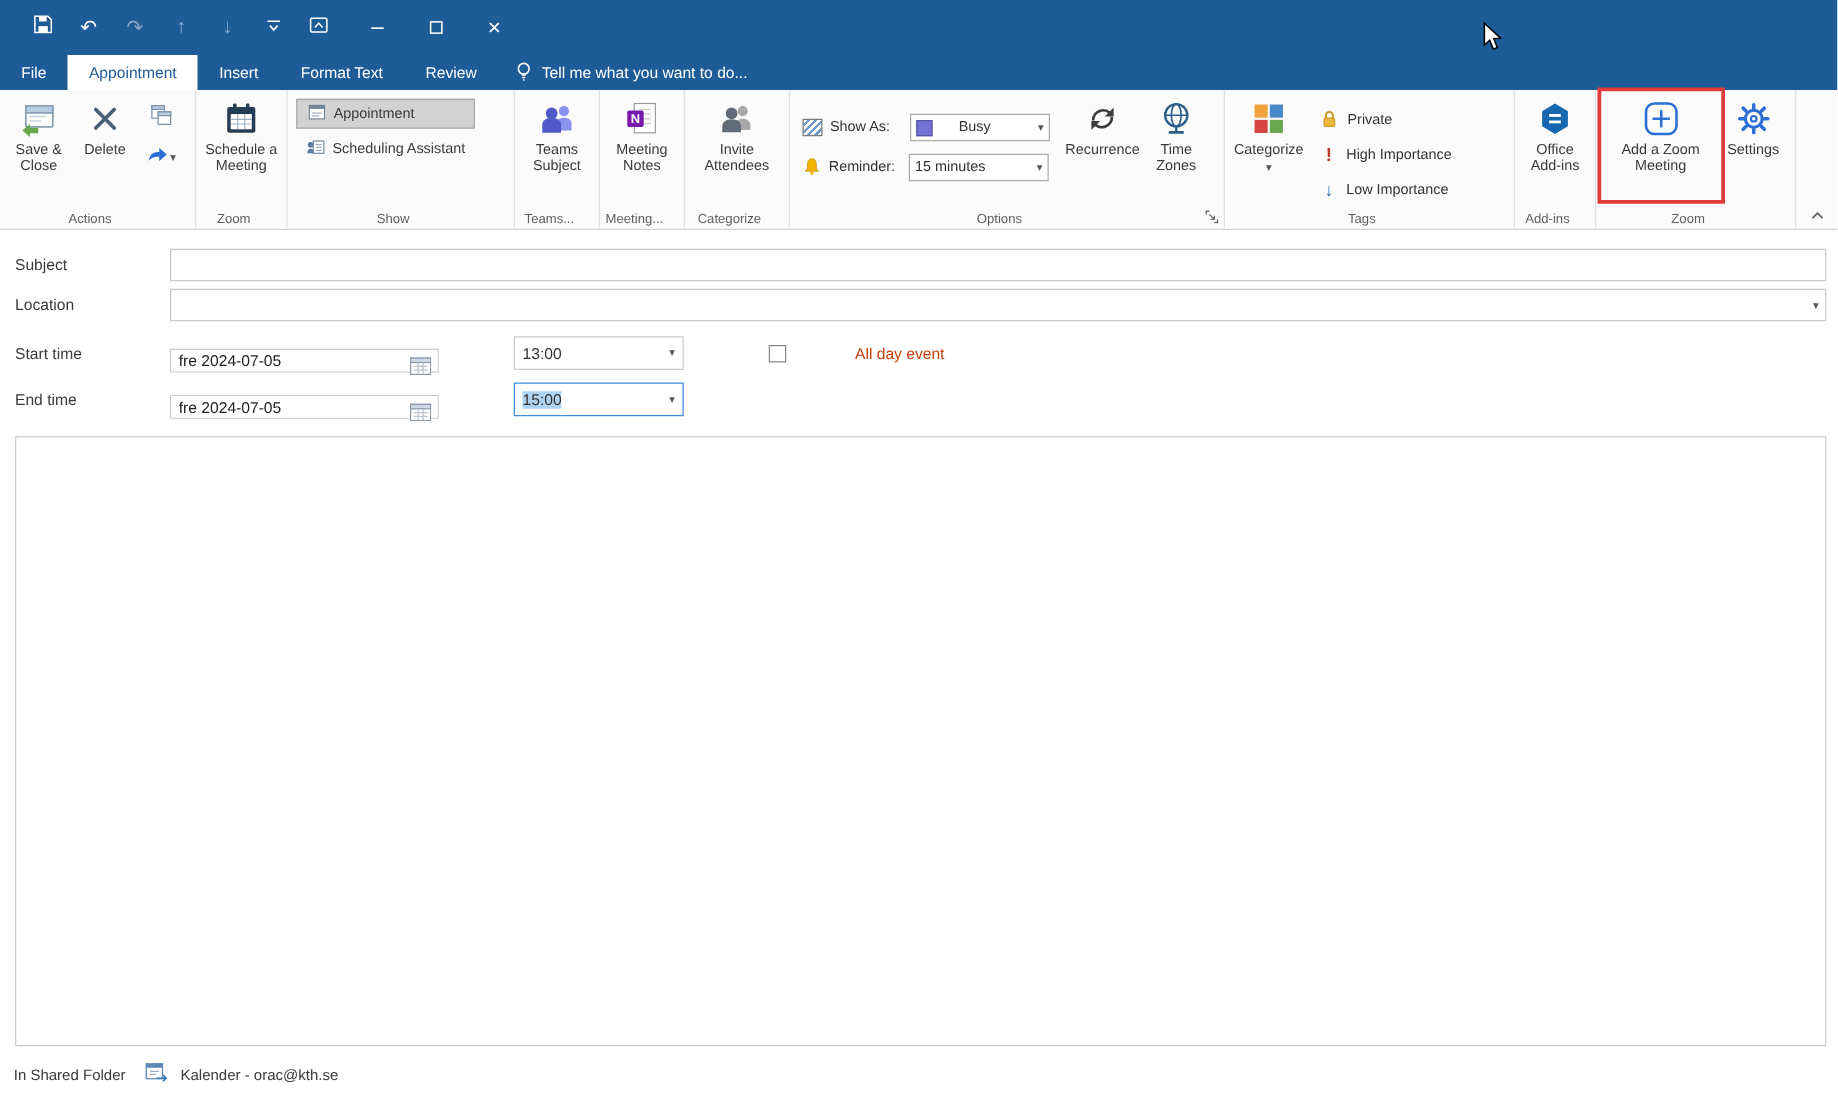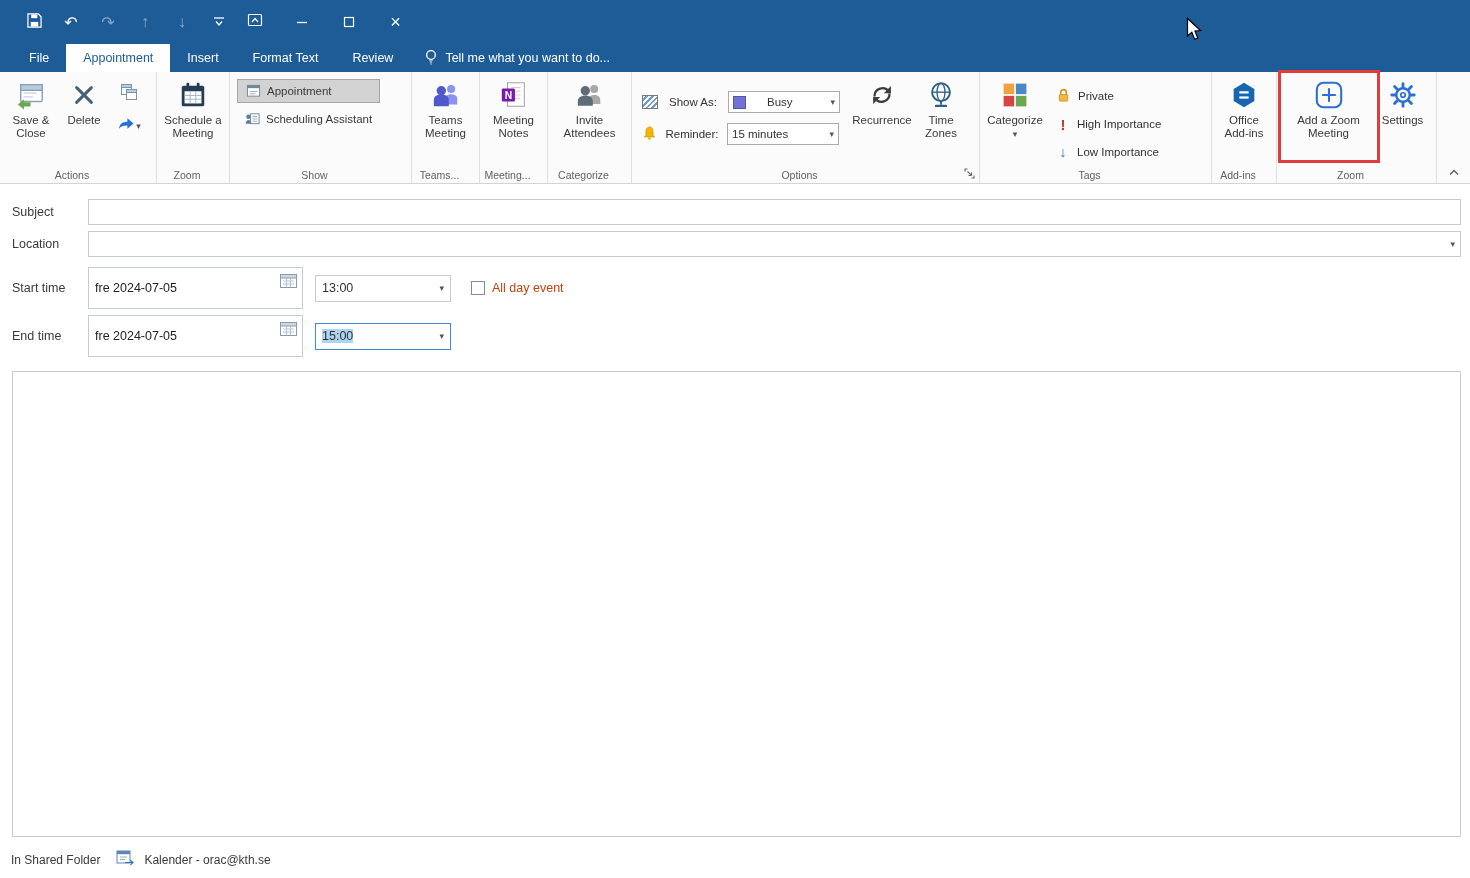--- a/index.html
+++ b/index.html
@@ -13,21 +13,21 @@
   
   .titlebar { height: 44px; background: #1e5c97; color: #fff; display: flex; align-items: center; flex-shrink: 0; }
   .qat { display: flex; align-items: center; gap: 13px; padding-left: 22px; }
   .qat-btn { width: 24px; height: 26px; display: flex; align-items: center; justify-content: center; font-size: 16px; color: #fff; cursor: default; }
   .qat-btn.dim { opacity: .45; }
   .title-text { flex: 1; text-align: center; font-size: 14px; white-space: nowrap; }
   .win-controls { display: flex; align-items: stretch; height: 44px; }
   .win-btn { width: 47px; display: flex; align-items: center; justify-content: center; color: #fff; font-size: 18px; cursor: default; }
 
   
-  .tabrow { height: 28px; background: #1e5c97; display: flex; align-items: stretch; padding-left: 12px; flex-shrink: 0; }
+  .tabrow { height: 28px; background: #1e5c97; display: flex; align-items: stretch; flex-shrink: 0; }
   .tab { color: #fff; font-size: 12.5px; padding: 0 17px; display: flex; align-items: center; cursor: default; white-space: nowrap; }
   .tab.active { background: #ffffff; color: #1e5c97; }
   .tellme { color: #fff; display: flex; align-items: center; gap: 7px; padding: 0 14px; font-size: 12.5px; white-space: nowrap; }
 
   
   .ribbon { height: 112px; background: #fbfbfb; border-bottom: 1px solid #d4d4d4; display: flex; position: relative; flex-shrink: 0; }
   .rgroup { position: relative; border-right: 1px solid #e0e0e0; padding: 2px 2px 18px 2px; display: flex; align-items: flex-start; flex-shrink: 0; }
   .rgroup-label { position: absolute; bottom: 2px; left: 0; right: 12px; text-align: center; font-size: 10.5px; color: #5f5f5f; white-space: nowrap; overflow: hidden; }
   .bigbtn { display: flex; flex-direction: column; align-items: center; padding-top: 5px; gap: 3px; text-align: center; font-size: 11.5px; line-height: 13px; color: #3a3a3a; cursor: default; }
   .icon32 { width: 32px; height: 32px; display: flex; align-items: center; justify-content: center; }
@@ -44,21 +44,21 @@
 
   .smallcol { display: flex; flex-direction: column; align-items: center; gap: 13px; padding-top: 9px; width: 42px; }
   .smallbtn { display: flex; align-items: center; gap: 2px; cursor: default; }
 
   .show-col { display: flex; flex-direction: column; gap: 4px; padding: 5px 0 0 5px; }
   .showbtn { display: flex; align-items: center; gap: 6px; height: 24px; padding: 0 8px; font-size: 11.5px; color: #3a3a3a; cursor: default; white-space: nowrap; }
   .showbtn.active { background: #d2d2d2; border: 1px solid #a6a6a6; }
 
   .opt-col { display: flex; flex-direction: column; gap: 10px; padding: 17px 6px 0 8px; }
   .opt-row { display: flex; align-items: center; gap: 6px; height: 22px; }
-  .opt-label { font-size: 11.5px; width: 58px; white-space: nowrap; text-align: center; }
+  .opt-label { font-size: 11.5px; width: 58px; white-space: nowrap; }
   .combo { height: 22px; width: 112px; background: #fff; border: 1px solid #ababab; display: flex; align-items: center; gap: 21px; padding: 0 4px; font-size: 11.5px; cursor: default; }
   .combo-arrow { margin-left: auto; color: #555; font-size: 9px; }
   .busy-chip { width: 13px; height: 13px; background: #7472d6; border: 1px solid #5456a8; flex-shrink: 0; }
   .showas-chip { width: 16px; height: 14px; border: 1px solid #7a7a7a; background: repeating-linear-gradient(135deg, #ffffff 0 2px, #6b9bd2 2px 4px); flex-shrink: 0; }
   .nowrap { white-space: nowrap; }
 
   .tag-rows { display: flex; flex-direction: column; gap: 6px; padding: 11px 0 0 8px; }
   .tagbtn { display: flex; align-items: center; gap: 7px; height: 22px; font-size: 11.5px; white-space: nowrap; cursor: default; }
   .imp-high { color: #c0392b; font-weight: bold; font-size: 15px; width: 14px; text-align: center; }
   .imp-low { color: #2e75b6; font-weight: bold; font-size: 14px; width: 14px; text-align: center; }
@@ -66,26 +66,26 @@
   .caret { font-size: 9px; color: #555; line-height: 8px; }
 
   .zoom-add-wrap { position: relative; }
   .redbox { position: absolute; top: -4px; left: -5px; width: calc(100% + 10px); height: 93px; border: 3px solid #e23b3b; pointer-events: none; z-index: 5; }
 
   .dlauncher { position: absolute; right: 3px; bottom: 3px; width: 13px; height: 13px; display: flex; align-items: center; justify-content: center; cursor: default; }
   .collapse-btn { position: absolute; right: 8px; bottom: 4px; width: 16px; height: 14px; display: flex; align-items: center; justify-content: center; cursor: default; }
 
   
   .content { flex: 1; display: flex; flex-direction: column; background: #fff; padding: 15px 9px 5px 12px; min-height: 0; }
-  .frow { display: flex; align-items: center; margin-bottom: 6px; flex-shrink: 0; }
+  .frow { display: flex; align-items: center; margin-bottom: 6px; flex-shrink: 0; gap: 48px; }
   .flabel { width: 76px; font-size: 12.5px; color: #3a3a3a; flex-shrink: 0; }
   .tinput { height: 26px; border: 1px solid #c6cbd1; width: 100%; font-size: 12.5px; padding: 0 6px; font-family: inherit; color: #222; background: #fff; outline: none; }
   .inputwrap { flex: 1; position: relative; display: flex; }
   .locarrow { position: absolute; right: 6px; top: 8px; font-size: 9px; color: #555; }
-  .datefield { width: 215px; height: 42px; border: 1px solid #c6cbd1; position: relative; display: flex; background: #fff; }
+  .datefield { width: 215px; height: 19px; border: 1px solid #c6cbd1; position: relative; display: flex; background: #fff; margin-top: 12px; }
   .datefield input { border: none; outline: none; width: 100%; height: 100%; padding: 0 26px 0 6px; font-size: 12.5px; font-family: inherit; color: #222; }
   .dp-icon { position: absolute; right: 5px; top: 5px; cursor: default; }
   .timecombo { width: 136px; height: 27px; border: 1px solid #c6cbd1; margin-left: 12px; display: flex; align-items: center; padding: 0 6px; font-size: 12.5px; background: #fff; cursor: default; }
   .timecombo.focused { border-color: #3d8bd4; }
   .timecombo .sel { background: #aed4f2; }
   .checkbox { width: 14px; height: 14px; border: 1px solid #8a8a8a; background: #fff; margin-left: 20px; flex-shrink: 0; cursor: default; }
   .allday-label { margin-left: 7px; font-size: 12.5px; color: #c2410c; }
   .bodybox { flex: 1; border: 1px solid #c9ccd0; margin-top: 8px; min-height: 0; }
 
   
@@ -265,21 +265,21 @@
     <div class="rgroup g-teams">
       <div class="bigbtn" style="width:60px">
         <span class="icon32">
           <svg width="30" height="30" viewBox="0 0 32 32">
               <circle cx="21.5" cy="9.5" r="4.3" fill="#8b92f0"></circle>
               <path d="M15 26 v-6 c0 -3 2.8 -4.8 6.5 -4.8 s6.5 1.8 6.5 4.8 v6 z" fill="#8b92f0"></path>
               <circle cx="11" cy="11.5" r="5" fill="#5059c9"></circle>
               <path d="M3 28 v-7 c0 -3.4 3.5 -5.8 8 -5.8 s8 2.4 8 5.8 v7 z" fill="#5059c9"></path>
             </svg>
         </span>
-        <span>Teams Meeting</span>
+        <span>Teams Subject</span>
       </div>
       <div class="rgroup-label">Teams...</div>
     </div>
 
     <div class="rgroup g-notes">
       <div class="bigbtn" style="width:60px">
         <span class="icon32">
           <svg width="30" height="30" viewBox="0 0 32 32">
               <rect x="9" y="3" width="18" height="25" fill="#fff" stroke="#9b9b9b"></rect>
               <path d="M13 8 h10 M13 12 h10 M13 16 h10 M13 20 h10" stroke="#cfcfcf" stroke-width="1.2"></path>

